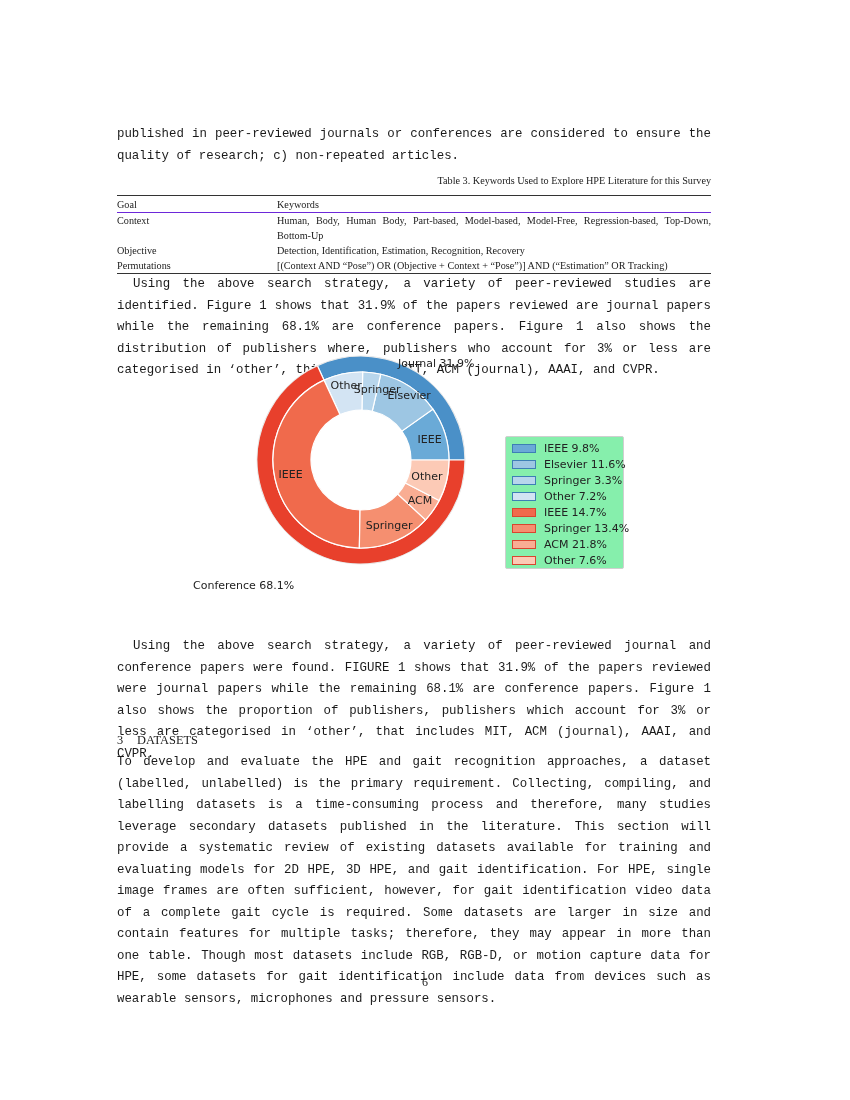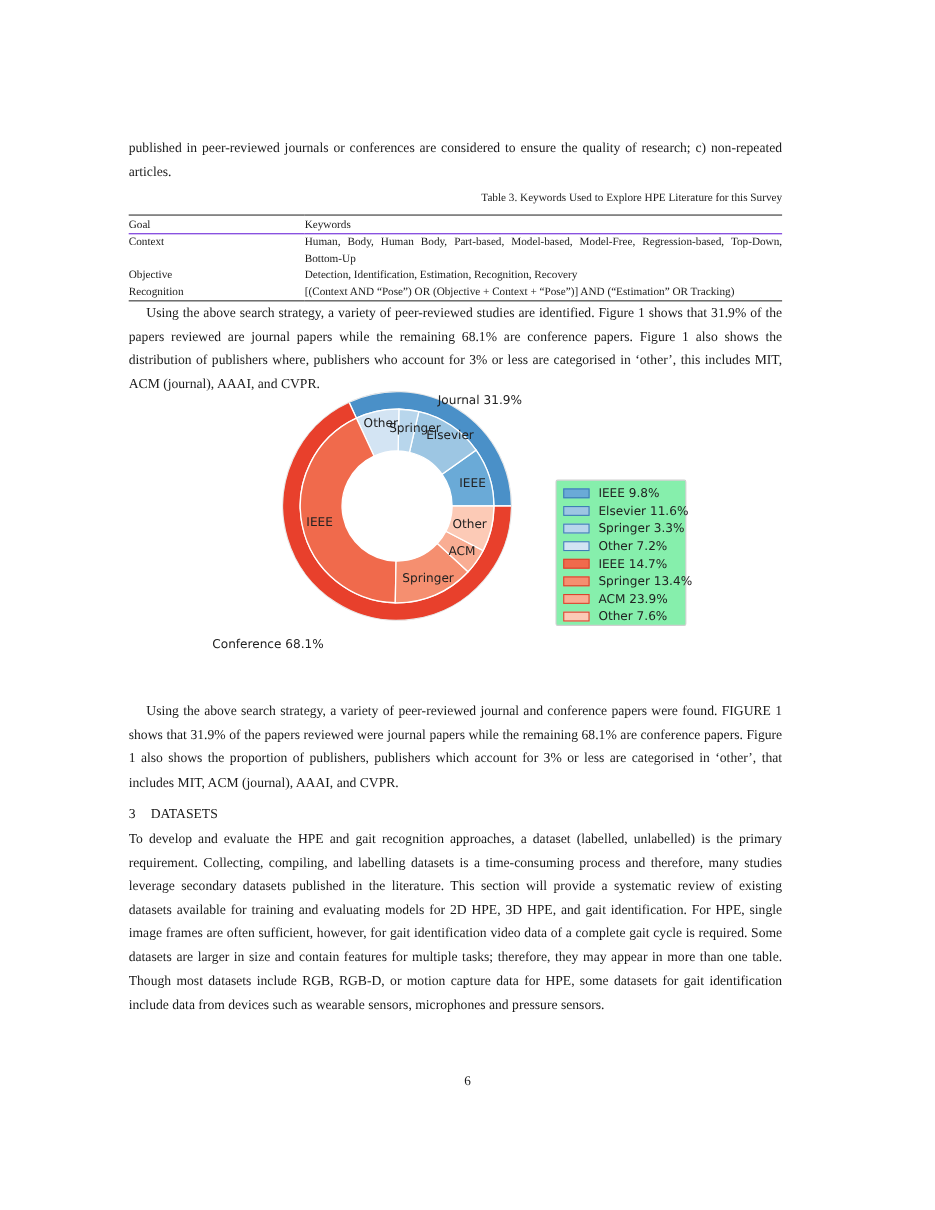--- a/index.html
+++ b/index.html
@@ -1,18 +1,18 @@
 <!DOCTYPE html>
 <html><head>
   <meta charset="utf-8">
   <style>
     html, body { margin: 0; padding: 0; background: #ffffff; }
     body { width: 850px; height: 1100px; position: relative; overflow: hidden; color: #1a1a1a; }
     .page { position: absolute; left: 0; top: 0; width: 850px; height: 1100px; }
-    .serif { font-family: Liberation Serif, serif; }
+    .serif { font-family: Liberation Mono, monospace; }
     .para {
       position: absolute; left: 117px; width: 594px;
       font-size: 12.4px; line-height: 21.5px; text-align: justify;
     }
     .para p { margin: 0; }
     .indent { text-indent: 16px; }
     .caption {
       position: absolute; left: 117px; width: 594px; text-align: right;
       font-size: 10.2px; font-family: "Liberation Serif", "DejaVu Serif", serif;
     }
@@ -66,21 +66,21 @@
     <tbody>
       <tr>
         <td>Context</td>
         <td style="text-align:justify;">Human, Body, Human Body, Part-based, Model-based, Model-Free, Regression-based, Top-Down, Bottom-Up</td>
       </tr>
       <tr>
         <td>Objective</td>
         <td>Detection, Identification, Estimation, Recognition, Recovery</td>
       </tr>
       <tr>
-        <td>Recognition</td>
+        <td>Permutations</td>
         <td>[(Context AND “Pose”) OR (Objective + Context + “Pose”)] AND (“Estimation” OR Tracking)</td>
       </tr>
     </tbody>
   </table>
 
   <div class="para serif" style="top:274px;">
     <p class="indent">Using the above search strategy, a variety of peer-reviewed studies are identified. Figure 1 shows that 31.9% of the papers reviewed are journal papers while the remaining 68.1% are conference papers. Figure 1 also shows the distribution of publishers where, publishers who account for 3% or less are categorised in ‘other’, this includes MIT, ACM (journal), AAAI, and CVPR.</p>
   </div>
 
   <div class="figure">
@@ -127,21 +127,21 @@
         <div class="legend-item">
           <span class="swatch" style="background: rgb(240, 106, 76); border: 1px solid rgb(216, 69, 47);"></span>
           <span>IEEE 14.7%</span>
         </div>
         <div class="legend-item">
           <span class="swatch" style="background: rgb(245, 143, 112); border: 1px solid rgb(216, 69, 47);"></span>
           <span>Springer 13.4%</span>
         </div>
         <div class="legend-item">
           <span class="swatch" style="background: rgb(249, 173, 147); border: 1px solid rgb(216, 69, 47);"></span>
-          <span>ACM 23.9%</span>
+          <span>ACM 21.8%</span>
         </div>
         <div class="legend-item">
           <span class="swatch" style="background: rgb(252, 202, 182); border: 1px solid rgb(216, 69, 47);"></span>
           <span>Other 7.6%</span>
         </div>
       </div>
   </div>
 
 
   <div class="para serif" style="top:636px;">

